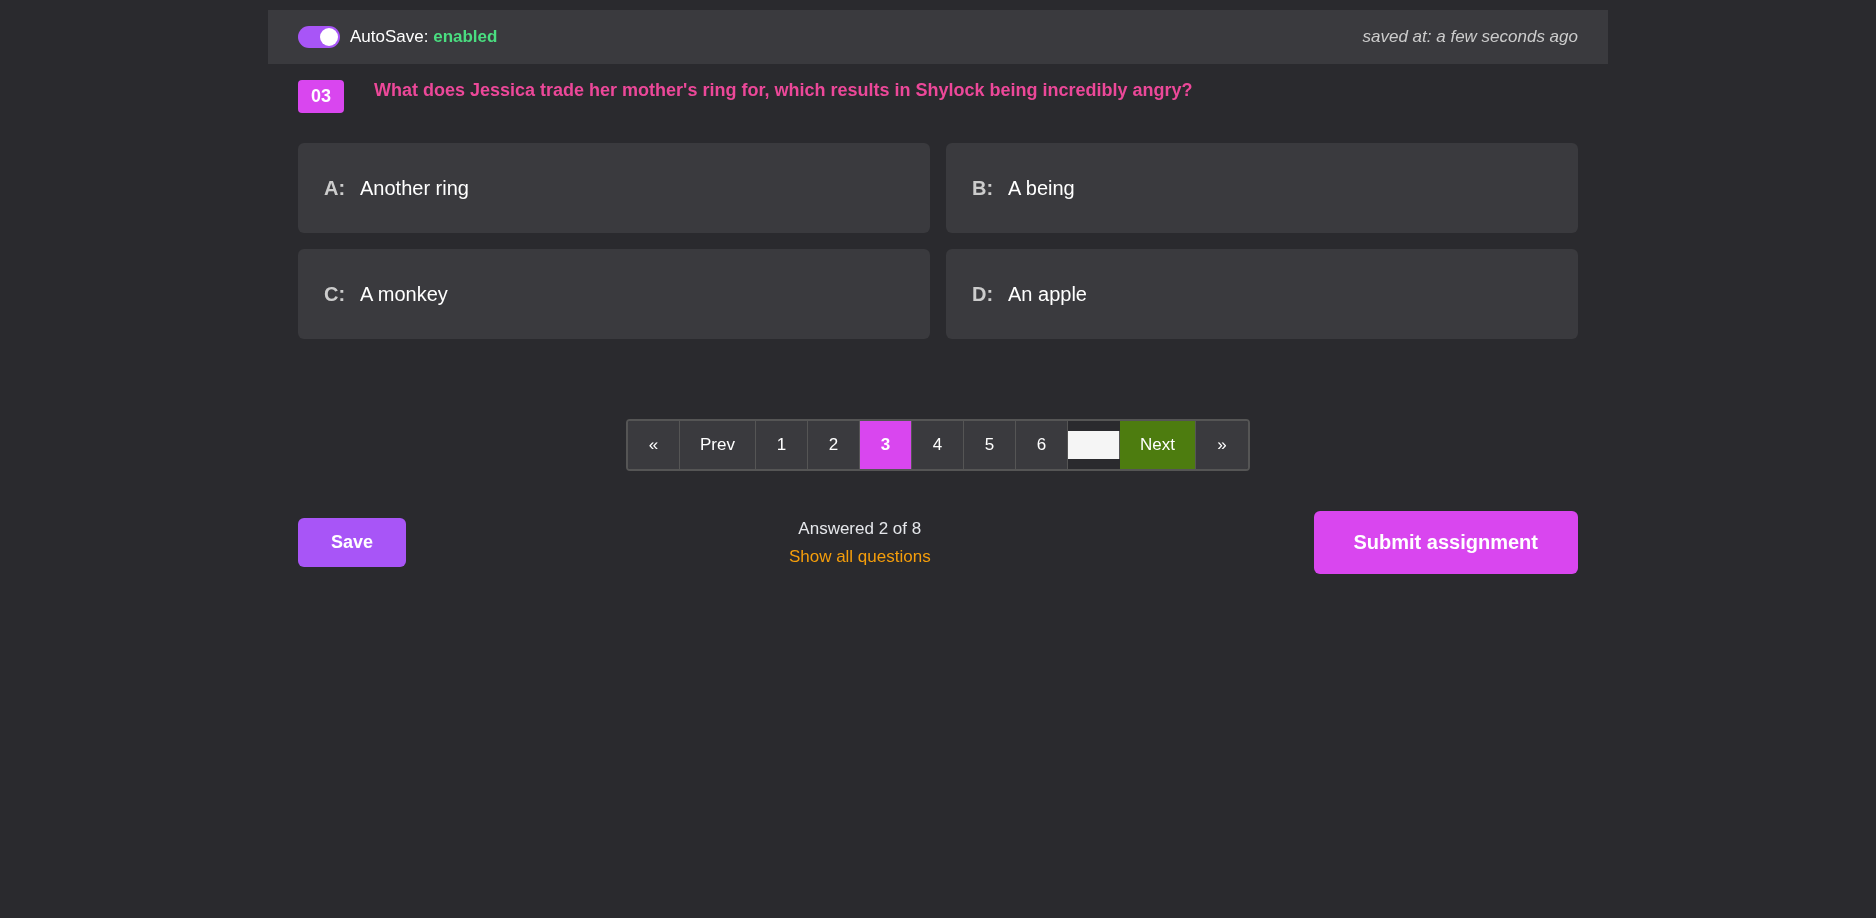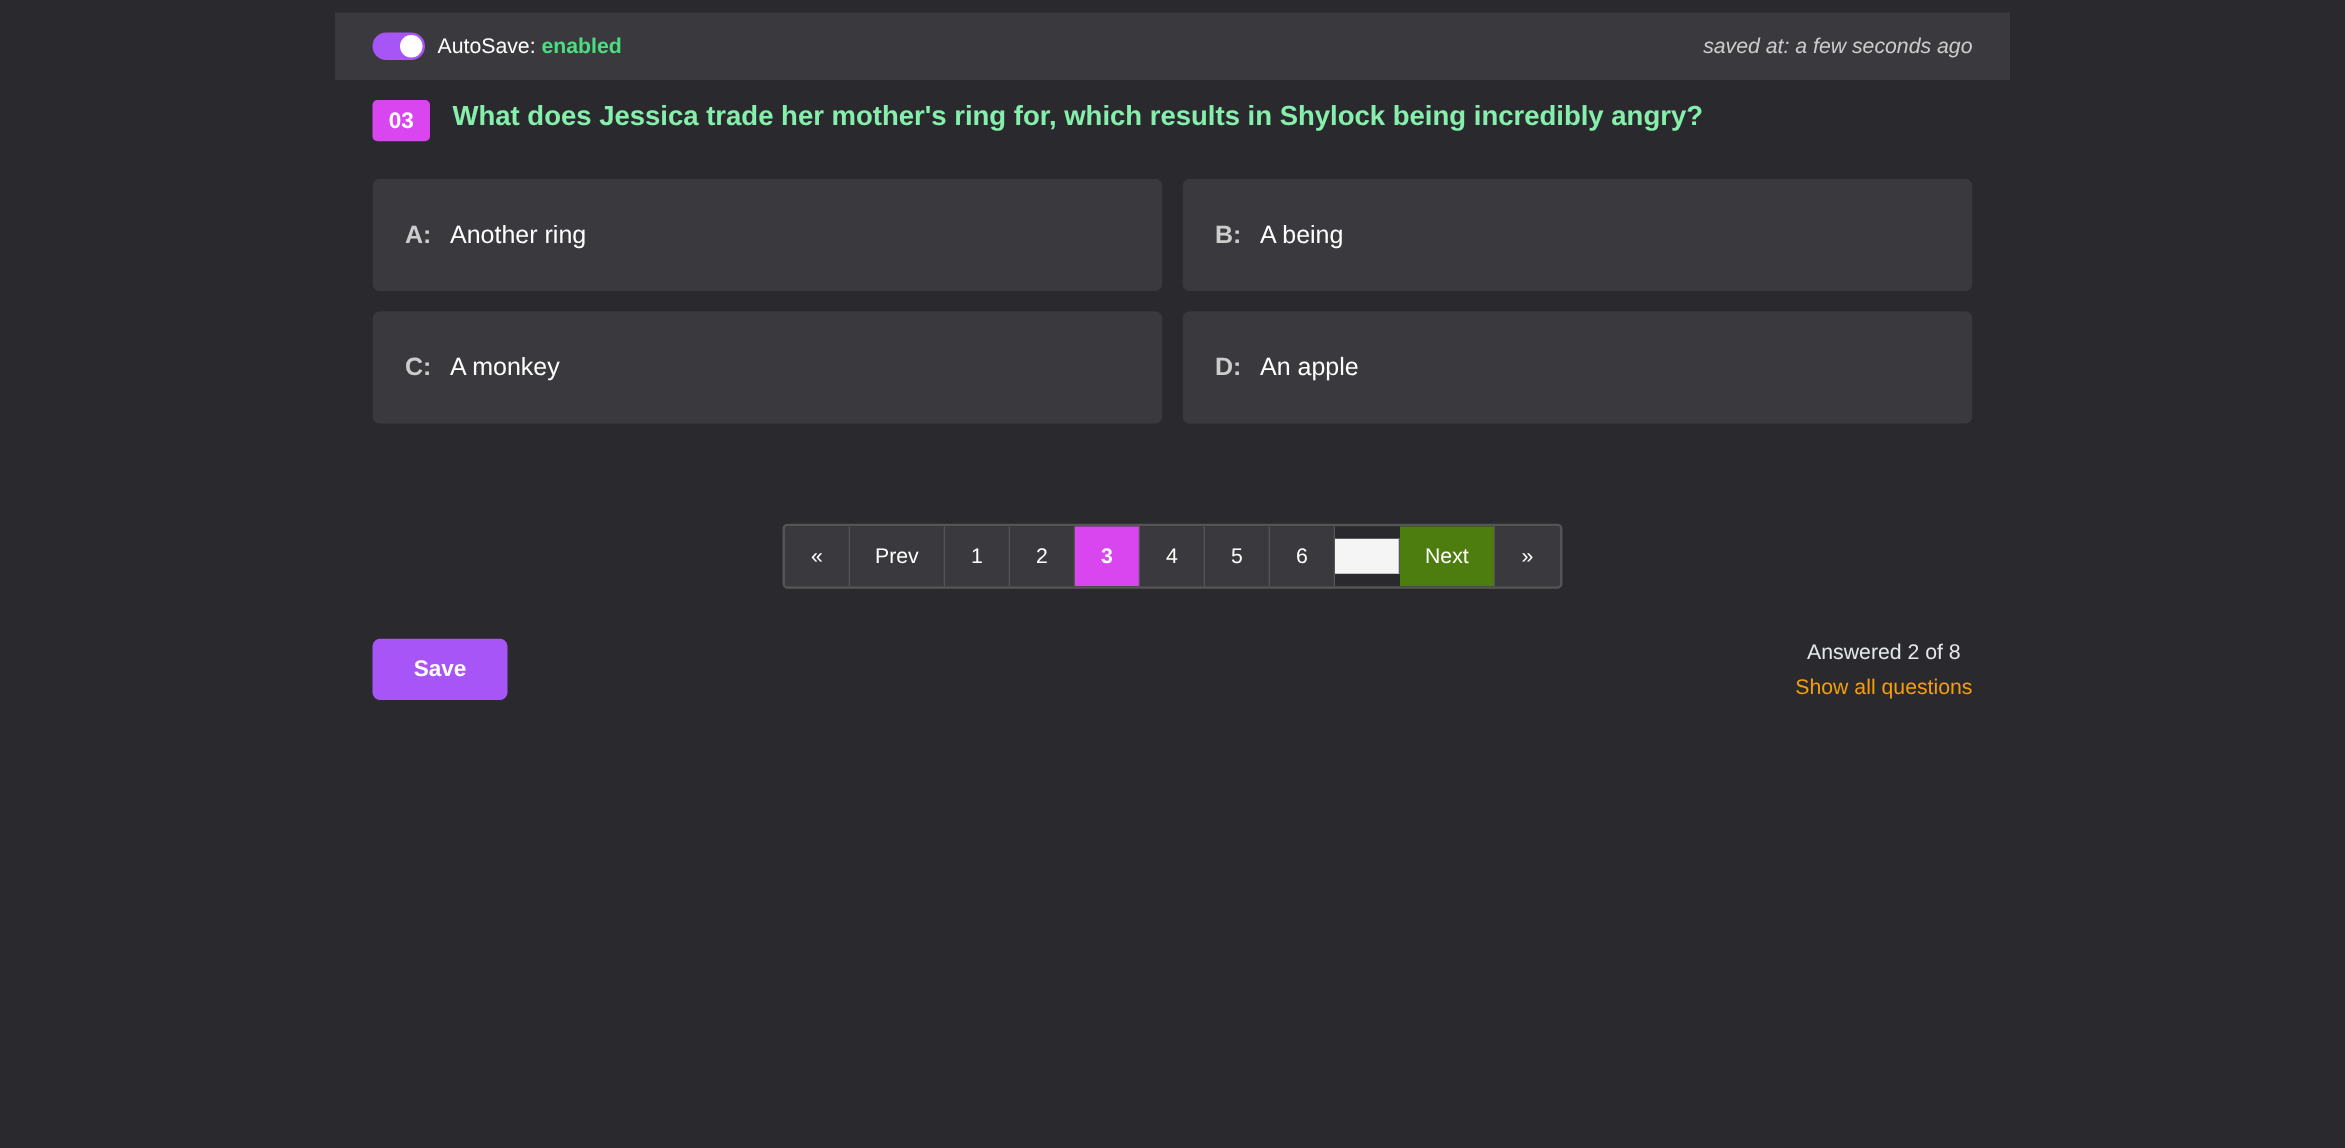--- a/index.html
+++ b/index.html
@@ -108,24 +108,25 @@
       font-weight: bold;
       padding: 6px 12px;
       border-radius: 4px;
       min-width: 46px;
       text-align: center;
       flex-shrink: 0;
       margin-top: 2px;
     }
 
     .question-text {
-      font-size: 22px;
+      font-size: 18px;
       font-weight: 700;
-      color: #86efac;
+      color: #ec4899;
       line-height: 1.4;
+      margin-left: 12px;
     }
 
     
     .answers-grid {
       display: grid;
       grid-template-columns: 1fr 1fr;
       gap: 16px;
       margin-bottom: 40px;
     }
 
@@ -320,15 +321,16 @@
   </div>
 
   <div class="bottom-bar">
     <button class="save-button">Save</button>
 
     <div class="answered-section">
       <div class="answered-text">Answered 2 of 8</div>
       <a class="show-all-link" href="#">Show all questions</a>
     </div>
 
+    <button class="submit-button">Submit assignment</button>
   </div>
 
 </div>
 
 </body></html>

